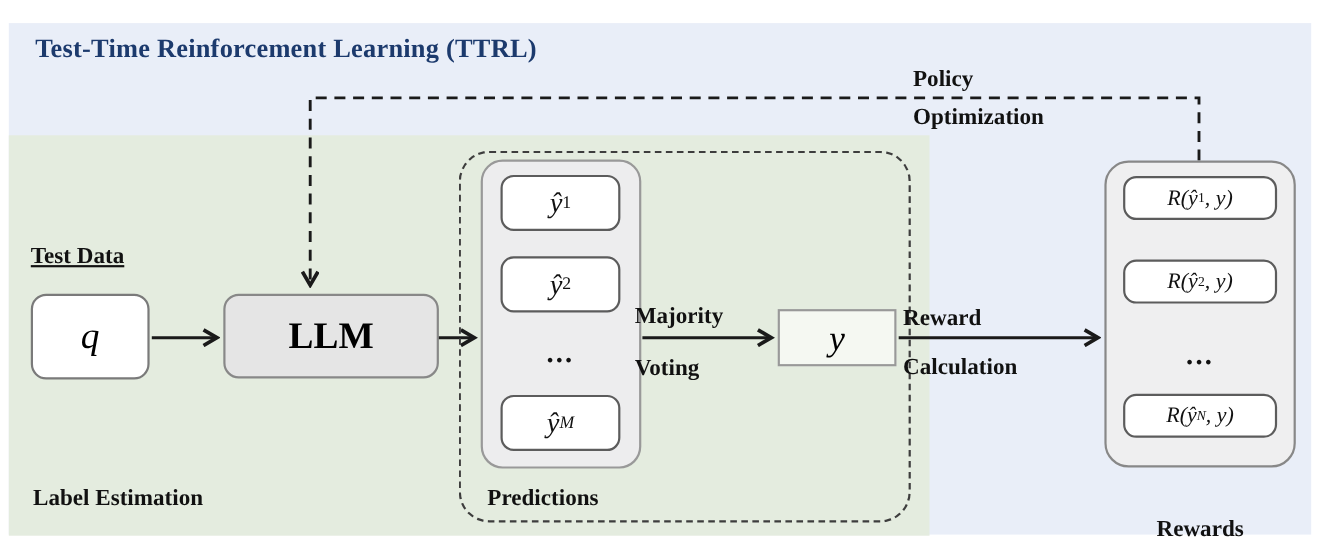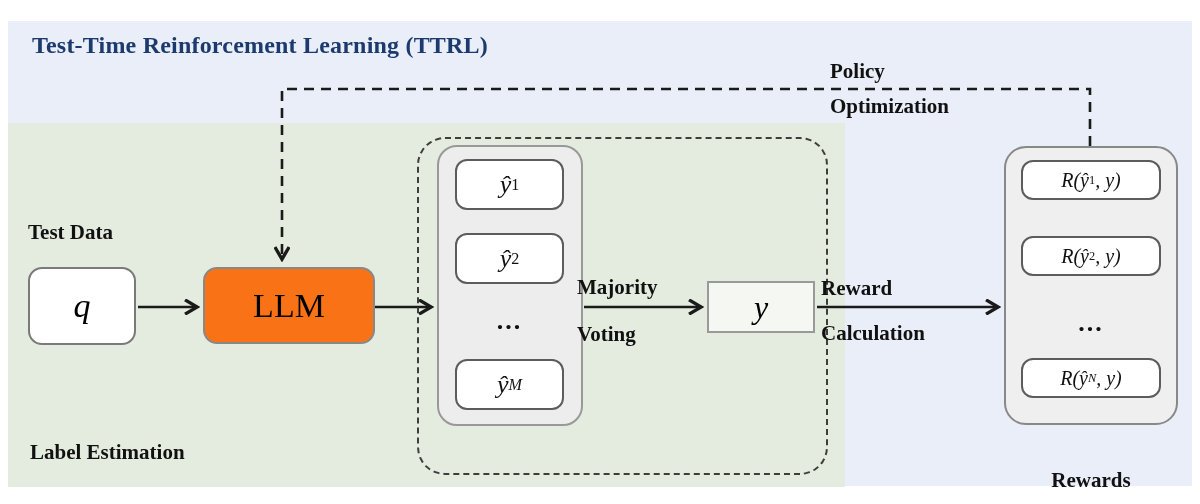--- a/index.html
+++ b/index.html
@@ -36,23 +36,23 @@
     position:absolute;display:flex;align-items:center;justify-content:center;
     box-sizing:border-box;
   }
   .rounded{border-radius:14px;}
   .q-box{
     left:28px;top:267px;width:108px;height:78px;
     background:#ffffff;border:2px solid #7a7a7a;
     font-size:34px;font-style:italic;
   }
   .llm-box{
-    left:203px;top:267px;width:172px;height:77px;
-    background:#f97316;border:2px solid #888888;
-    font-size:34px;font-weight:normal;font-style:normal;
+    left:203px;top:267px;width:196px;height:77px;
+    background:#e5e5e5;border:2px solid #888888;
+    font-size:34px;font-weight:bold;font-style:normal;
   }
   .pred-dashed{
     position:absolute;left:417px;top:137px;width:411px;height:338px;
     border:2.5px dashed #3d3d3d;border-radius:28px;
     box-sizing:border-box;background:transparent;
   }
   .pred-stack{
     position:absolute;left:437px;top:145px;width:146px;height:281px;
     background:#ededee;border:2px solid #999;border-radius:20px;
     box-sizing:border-box;
@@ -115,21 +115,21 @@
     <path d="M817,307 L997,307" fill="none" stroke="#1a1a1a" stroke-width="2.6" marker-end="url(#chev)"></path>
   </svg>
 
   <div class="title">Test-Time Reinforcement Learning (TTRL)</div>
 
   <div class="arrowlabel" style="left:830px;top:59px;width:200px;">
     <div>Policy</div>
     <div style="margin-top:11px;">Optimization</div>
   </div>
 
-  <div class="seclabel" style="left:28px;top:220px;">Test Data</div>
+  <div class="seclabel" style="left:28px;top:220px;text-decoration:underline;">Test Data</div>
 
   <div class="node rounded q-box">
     <span>q</span>
   </div>
 
   <div class="node rounded llm-box">
     <span>LLM</span>
   </div>
 
   <div class="pred-dashed"></div>
@@ -142,20 +142,21 @@
   <div class="mini-box pb pb2">
     <span>ŷ</span>
       <span class="sub sub-num">2</span>
   </div>
   <div class="ellipsis" style="left:455px;top:306px;width:109px;">...</div>
   <div class="mini-box pb pbM">
     <span>ŷ</span>
       <span class="sub">M</span>
   </div>
 
+  <div class="seclabel" style="left:443px;top:440px;">Predictions</div>
   <div class="seclabel" style="left:30px;top:440px;">Label Estimation</div>
 
   <div class="arrowlabel" style="left:577px;top:275px;width:130px;">
     <div>Majority</div>
     <div style="margin-top:23px;">Voting</div>
   </div>
 
   <div class="node y-box">
     <span>y</span>
   </div>

